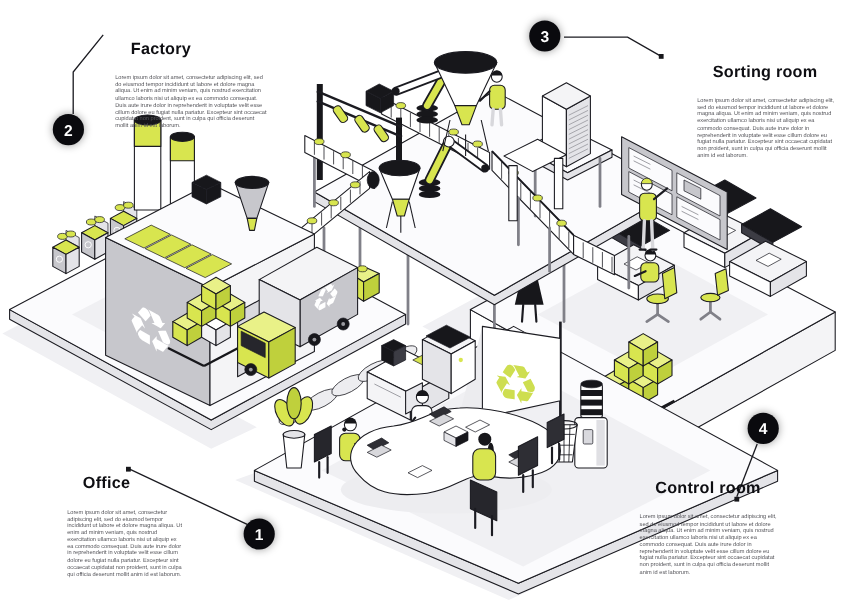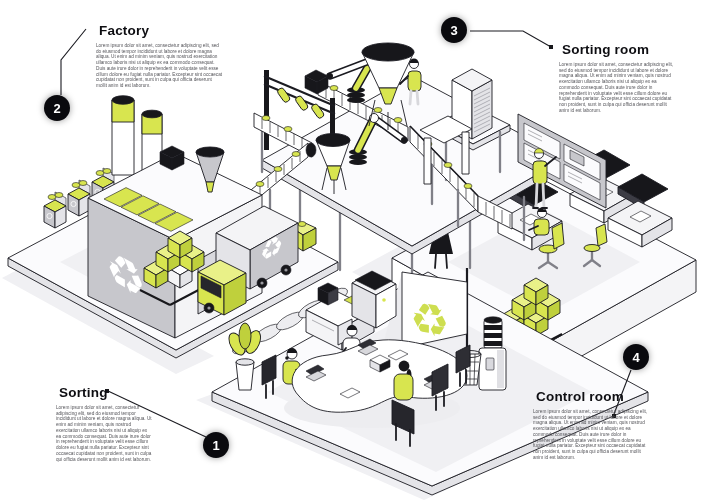--- a/index.html
+++ b/index.html
@@ -13,21 +13,21 @@
   .ln{stroke:#1b1b21;stroke-width:.9;stroke-linejoin:round}
   .ln6{stroke:#1b1b21;stroke-width:.6;stroke-linejoin:round}
   .tick{stroke:#1b1b21;stroke-width:.65}
   .leg{stroke:#808088;stroke-width:2.3;stroke-linecap:round}
   .limb{stroke:#1b1b21;stroke-width:1.8;stroke-linecap:round;fill:none}
   .pant{stroke:#d8d8dc;stroke-width:2.8;stroke-linecap:round}
   .detail{stroke:#9a9aa0;stroke-width:.8}
   .conn{stroke:#1b1b21;stroke-width:1.1;fill:none}
   
   .annotation{position:absolute;}
-  .annotation h2{margin:4px;font-size:13.5px;font-weight:700;color:#0e0e12;letter-spacing:.2px;}
+  .annotation h2{margin:14px;font-size:13.5px;font-weight:700;color:#0e0e12;letter-spacing:.2px;}
   .annotation p{margin:5px 0 0 1px;font-size:4.7px;line-height:1.22;color:#55555a;}
   .badge{position:absolute;width:26px;height:26px;border-radius:50%;background:#0a0a0e;color:#fff;
          display:flex;align-items:center;justify-content:center;font-size:13px;font-weight:700;
          box-shadow:0 0 7px rgba(0,0,0,.4);}
 </style>
 </head>
 <body>
 
 <div id="stage">
 
@@ -581,26 +581,26 @@
       <span>1</span>
     </div>
   <div class="badge" style="left:623px;top:344px;">
       <span>4</span>
     </div>
 
   <div class="annotation" style="left:95px;top:19px;width:128px;">
     <h2>Factory</h2>
     <p>Lorem ipsum dolor sit amet, consectetur adipiscing elit, sed do eiusmod tempor incididunt ut labore et dolore magna aliqua. Ut enim ad minim veniam, quis nostrud exercitation ullamco laboris nisi ut aliquip ex ea commodo consequat. Duis aute irure dolor in reprehenderit in voluptate velit esse cillum dolore eu fugiat nulla pariatur. Excepteur sint occaecat cupidatat non proident, sunt in culpa qui officia deserunt mollit anim id est laborum.</p>
   </div>
-  <div class="annotation" style="left:558px;top:38px;width:118px;">
+  <div class="annotation" style="left:580px;top:38px;width:118px;">
     <h2>Sorting room</h2>
     <p>Lorem ipsum dolor sit amet, consectetur adipiscing elit, sed do eiusmod tempor incididunt ut labore et dolore magna aliqua. Ut enim ad minim veniam, quis nostrud exercitation ullamco laboris nisi ut aliquip ex ea commodo consequat. Duis aute irure dolor in reprehenderit in voluptate velit esse cillum dolore eu fugiat nulla pariatur. Excepteur sint occaecat cupidatat non proident, sunt in culpa qui officia deserunt mollit anim id est laborum.</p>
   </div>
   <div class="annotation" style="left:55px;top:381px;width:98px;">
-    <h2>Sorting</h2>
+    <h2>Office</h2>
     <p>Lorem ipsum dolor sit amet, consectetur adipiscing elit, sed do eiusmod tempor incididunt ut labore et dolore magna aliqua. Ut enim ad minim veniam, quis nostrud exercitation ullamco laboris nisi ut aliquip ex ea commodo consequat. Duis aute irure dolor in reprehenderit in voluptate velit esse cillum dolore eu fugiat nulla pariatur. Excepteur sint occaecat cupidatat non proident, sunt in culpa qui officia deserunt mollit anim id est laborum.</p>
   </div>
   <div class="annotation" style="left:532px;top:385px;width:118px;">
     <h2>Control room</h2>
     <p>Lorem ipsum dolor sit amet, consectetur adipiscing elit, sed do eiusmod tempor incididunt ut labore et dolore magna aliqua. Ut enim ad minim veniam, quis nostrud exercitation ullamco laboris nisi ut aliquip ex ea commodo consequat. Duis aute irure dolor in reprehenderit in voluptate velit esse cillum dolore eu fugiat nulla pariatur. Excepteur sint occaecat cupidatat non proident, sunt in culpa qui officia deserunt mollit anim id est laborum.</p>
   </div>
 
 </div>
 
 </body></html>

